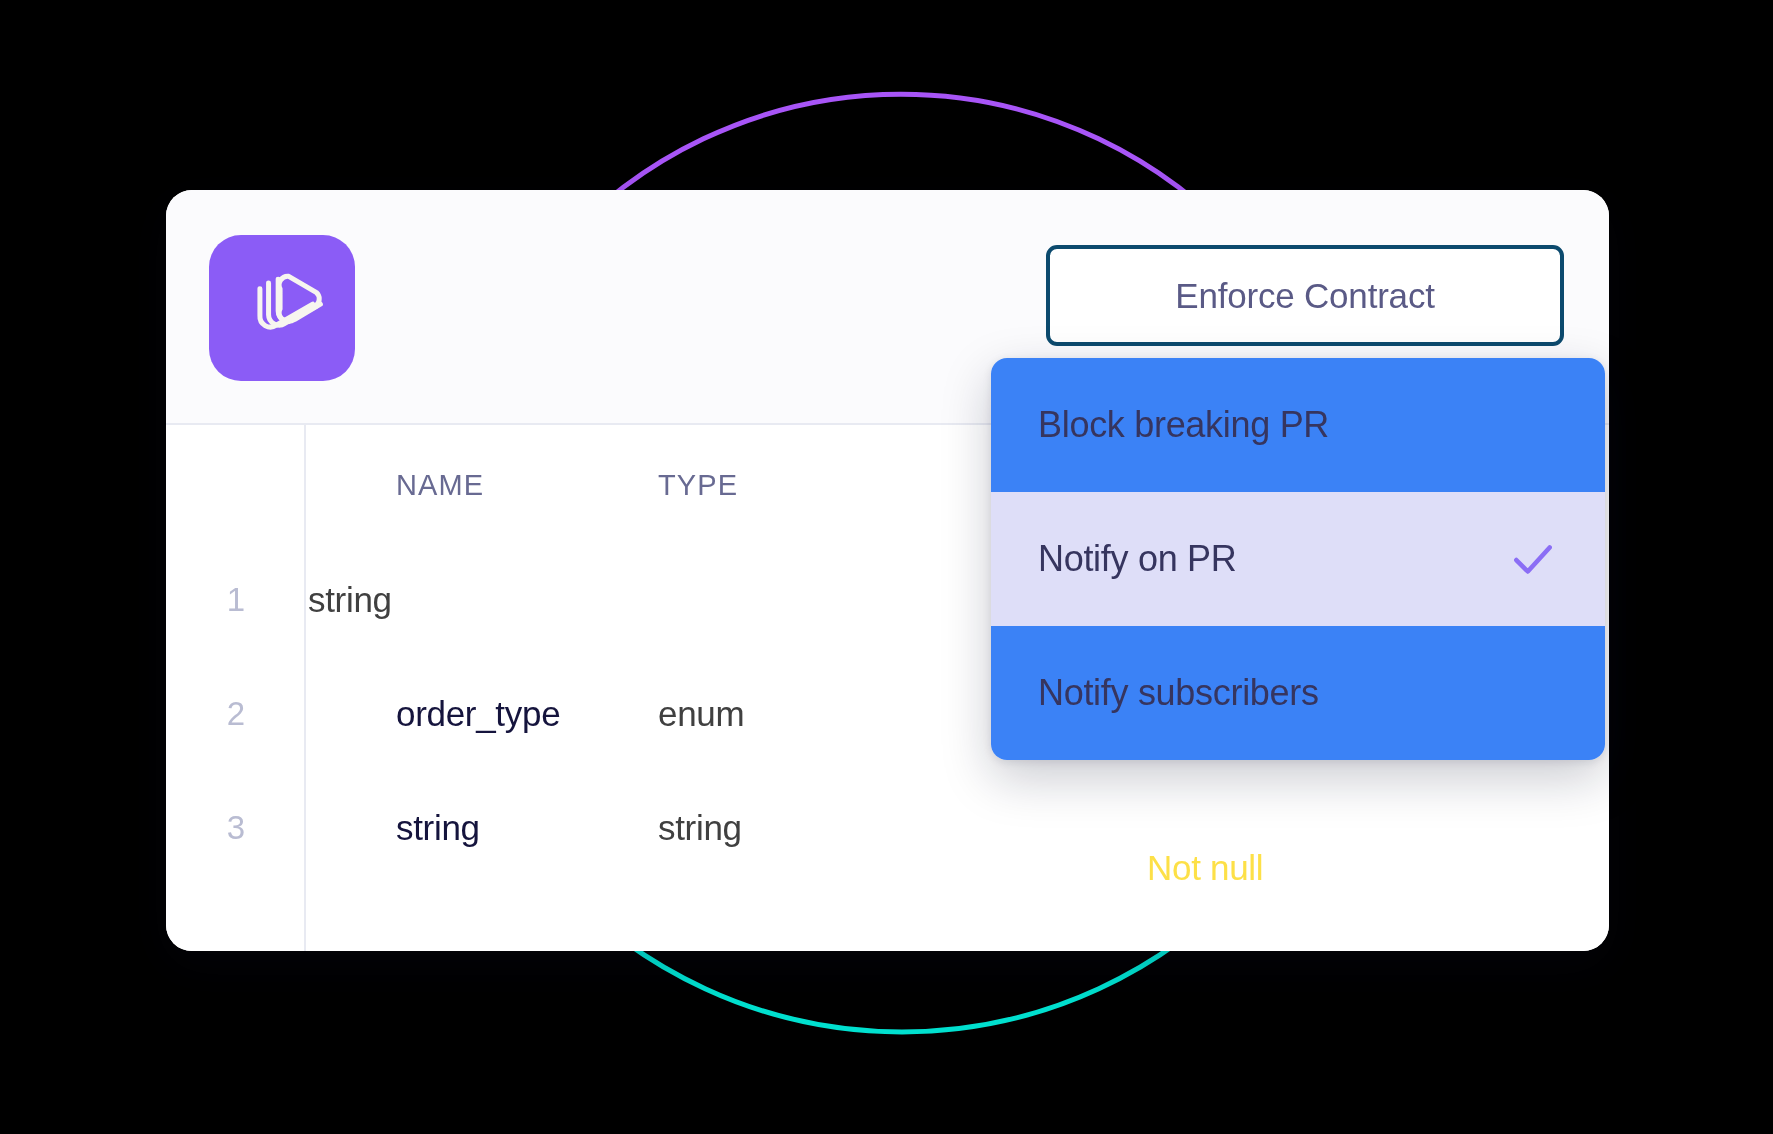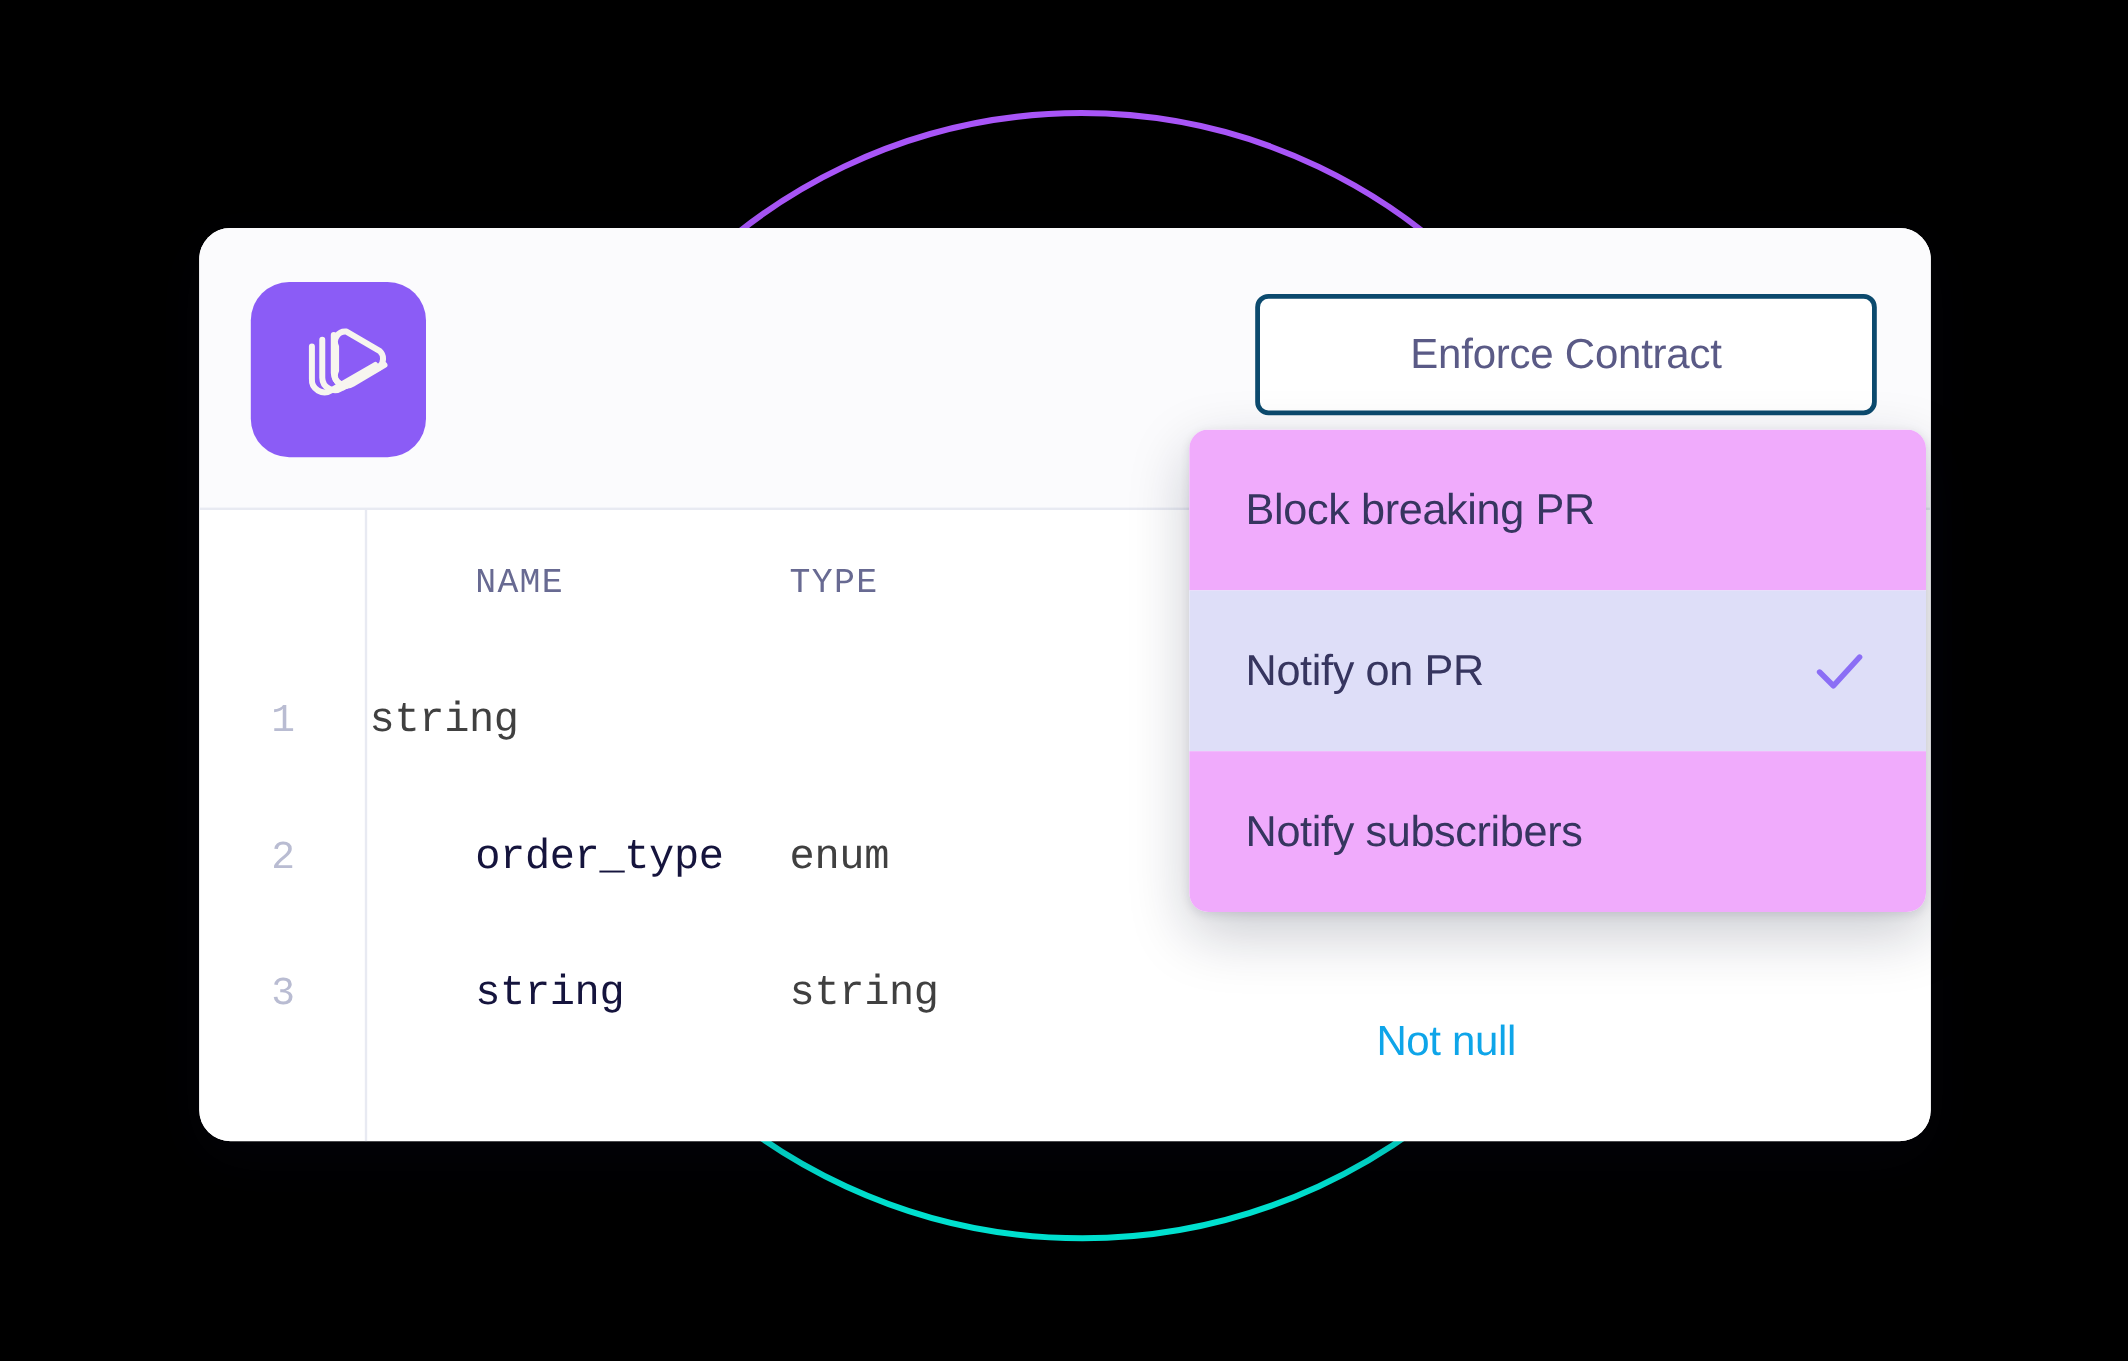--- a/index.html
+++ b/index.html
@@ -112,21 +112,20 @@
   .idx-col {
     width: 140px;
     border-right: 2px solid #E8EAF2;
     flex: 0 0 140px;
   }
   .data-col { flex: 1 1 auto; position: relative; }
 
   .tbl-head, .tbl-row {
     display: flex;
     align-items: center;
-    font-family: Liberation Mono, monospace;
   }
   .tbl-head { height: 116px; }
   .tbl-row  { height: 114px; }
 
   .cell-idx {
     width: 140px;
     flex: 0 0 140px;
     text-align: center;
     font-size: 33px;
     color: #B9BCD2;
@@ -178,36 +177,36 @@
   }
   .menu-item {
     height: 134px;
     display: flex;
     align-items: center;
     padding: 0 47px;
     font-size: 36px;
     color: #36355F;
     letter-spacing: -0.3px;
     cursor: pointer;
-    background: #f0abfc;
+    background: #3b82f6;
   }
   .menu-item.selected {
     background: #DEDEF8;
   }
   .menu-item .mi-label { flex: 1 1 auto; }
   .mi-check { width: 50px; height: 50px; flex: 0 0 50px; }
   .mi-check.hidden { visibility: hidden; }
 
   
   .rule-hidden {
     position: absolute;
     left: 1147px;
     top: 848px;
     font-size: 35px;
-    color: #0ea5e9;
+    color: #fde047;
     letter-spacing: -0.3px;
     z-index: 20;
   }
 </style>
 </head>
 <body>
 
 <div id="stage">
 
   <svg class="arcs-svg" viewBox="0 0 1773 1134" xmlns="http://www.w3.org/2000/svg">

